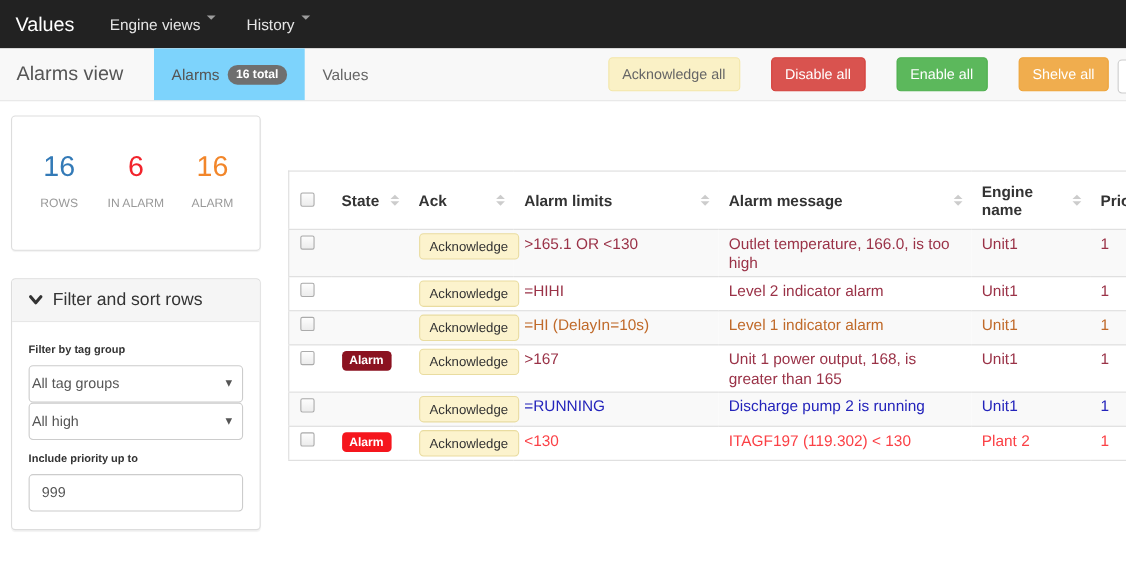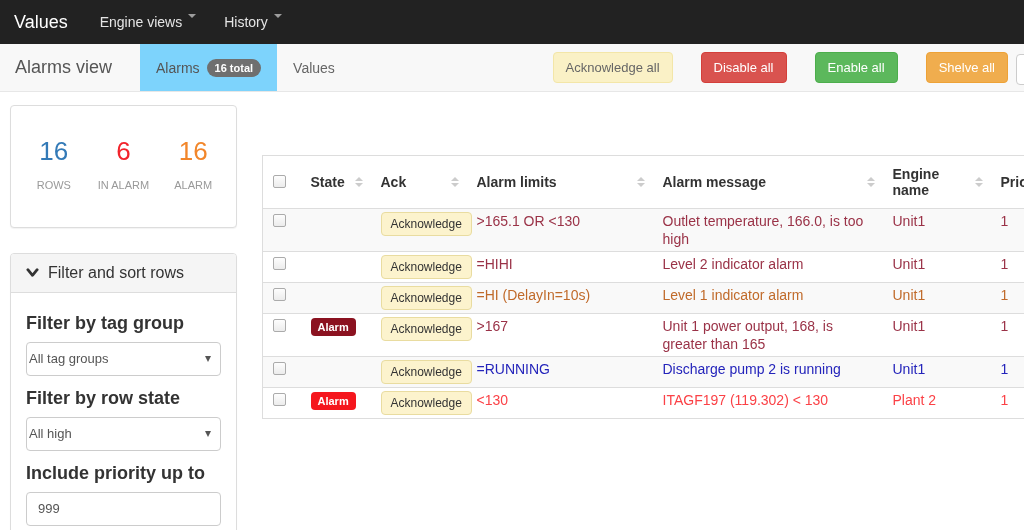--- a/index.html
+++ b/index.html
@@ -38,21 +38,21 @@
   .panel-head { background: #f5f5f5; border-bottom: 1px solid #ddd; padding: 10px 15px;
     border-radius: 3px 3px 0 0; font-size: 16px; }
   .panel-head.blue { color: #337ab7; }
   .panel-head.dark { color: #333; display: flex; align-items: center; gap: 9px; cursor: pointer; }
   .stats { display: flex; padding: 30px 8px 32px; text-align: center; }
   .stat { width: 33.33%; }
   .stat-value { font-size: 26px; }
   .stat-label { font-size: 11px; color: #999; margin-top: 10px; line-height: 1.6; }
   .v-blue { color: #337ab7; } .v-red { color: #f2242c; } .v-orange { color: #f2862a; }
   .filter-body { padding: 8px 15px 16px; }
-  .field-label { font-weight: bold; font-size: 18px; color: #333; margin: 12px 0 8px; }
+  .field-label { font-weight: bold; font-size: 10px; color: #333; margin: 12px 0 8px; }
   .select { position: relative; width: 100%; height: 34px; border: 1px solid #ccc; border-radius: 4px;
     background: #fff; font-size: 13px; color: #555; display: flex; align-items: center;
     padding: 0 22px 0 2px; cursor: pointer; }
   .select::after { content: "▾"; position: absolute; right: 9px; top: 8px; font-size: 12px; color: #555; }
   .text-input { width: 100%; height: 34px; border: 1px solid #ccc; border-radius: 4px;
     padding: 0 11px; font-size: 13px; color: #555; font-family: inherit; }
 
   
   .main { position: absolute; left: 262px; top: 155px; }
   table { border-collapse: collapse; table-layout: fixed; width: 823px;
@@ -135,21 +135,20 @@
       <svg width="13" height="13" viewBox="0 0 14 14">
         <path d="M2 4 L7 10 L12 4" fill="none" stroke="#333" stroke-width="3" stroke-linecap="round" stroke-linejoin="round"></path>
       </svg>
       <span>Filter and sort rows</span>
     </div>
     <div class="filter-body">
       <div class="field-label">Filter by tag group</div>
       <div class="select">
         <span>All tag groups</span>
       </div>
-      <div class="field-label">Filter by row state</div>
       <div class="select">
         <span>All high</span>
       </div>
       <div class="field-label">Include priority up to</div>
       <input class="text-input" type="text" value="999" style="">
     </div>
   </div>
 </div>
 
 <div class="main">

